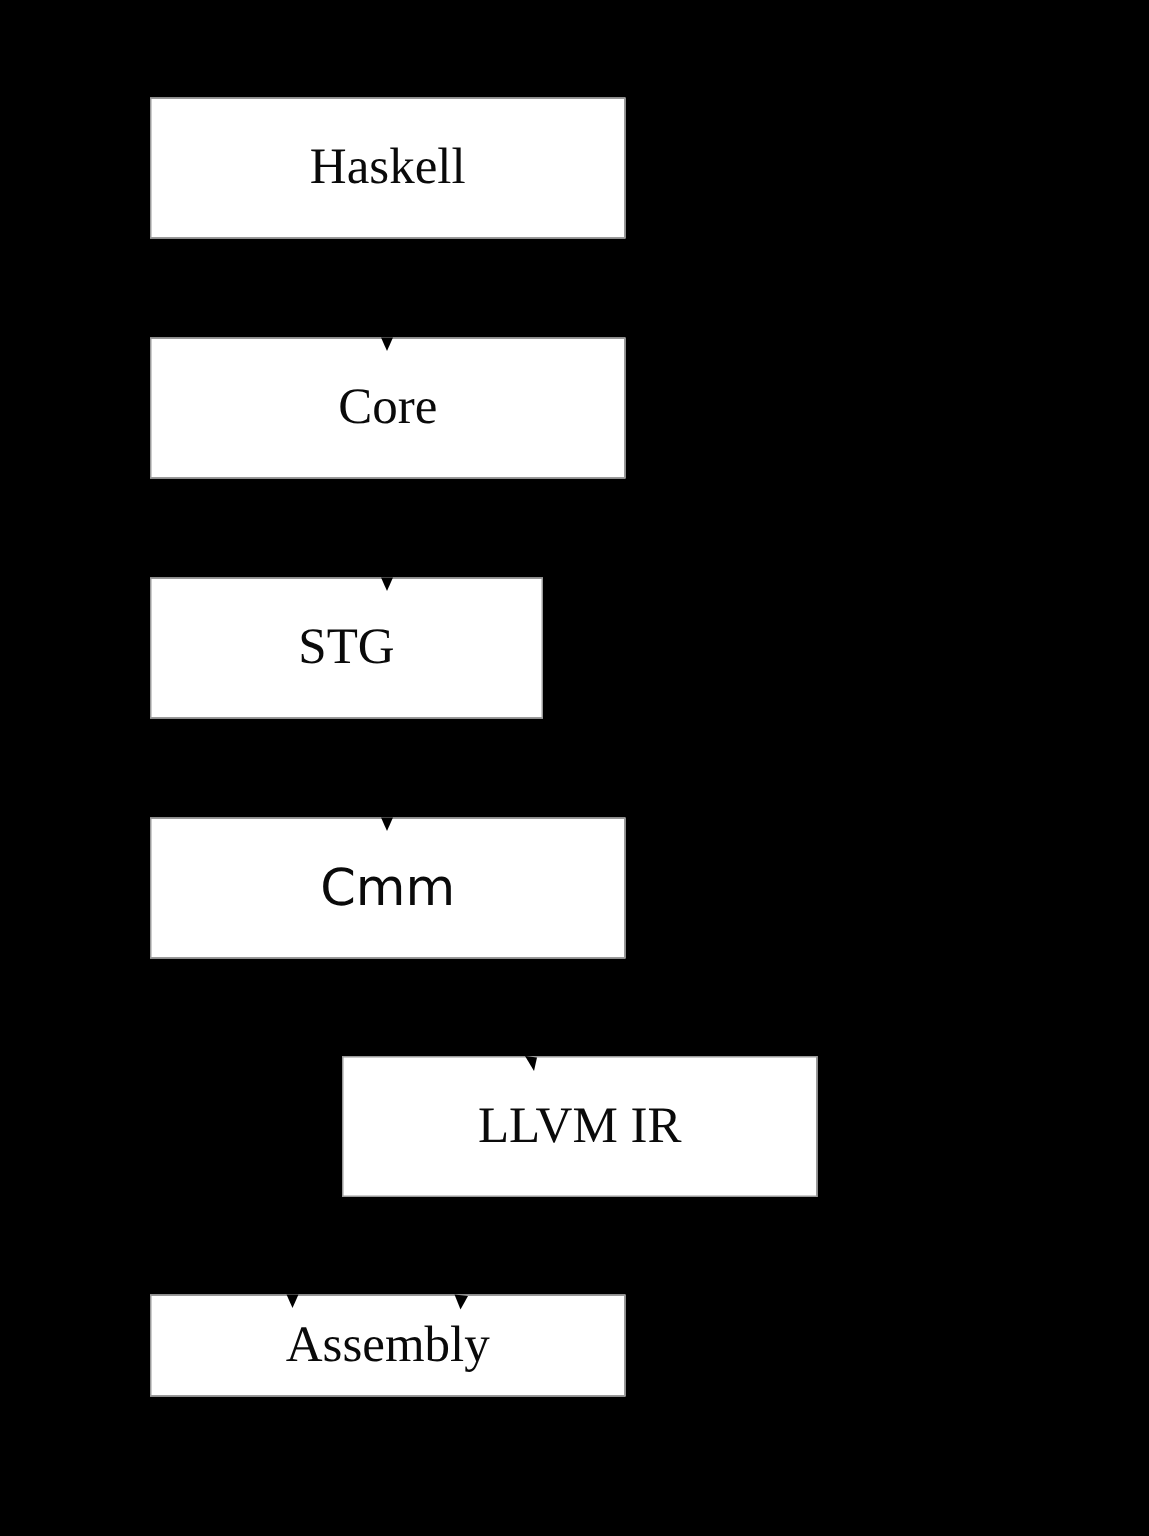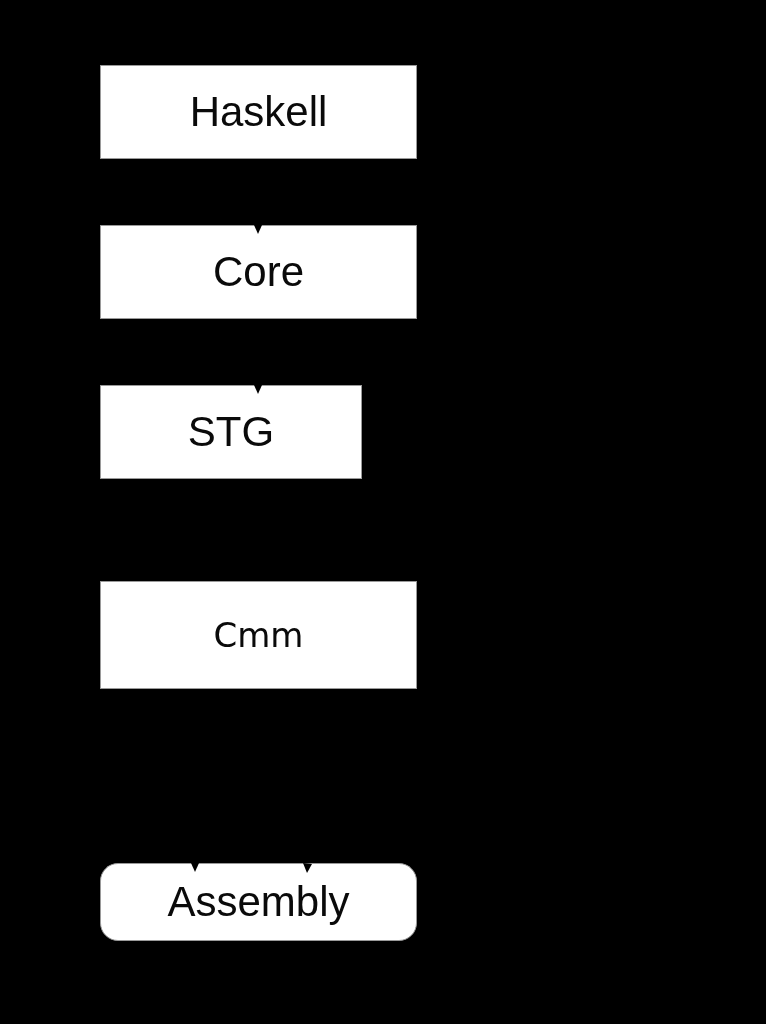--- a/index.html
+++ b/index.html
@@ -29,22 +29,22 @@
     background: #ffffff;
     border: 1px solid #9a9a9a;
     box-sizing: border-box;
     display: flex;
     align-items: center;
     justify-content: center;
     z-index: 2;
   }
   .node-label {
     color: #0a0a0a;
-    font-family: Liberation Sans, sans-serif;
-    font-size: 42px;
+    font-family: Liberation Serif, serif;
+    font-size: 34px;
     font-weight: 400;
     letter-spacing: 0px;
     line-height: 1;
     white-space: pre;
     user-select: none;
   }
   
   .node-label.sans-fallback {
     font-family: "DejaVu Sans", "Liberation Sans", sans-serif;
     font-size: 34px;
@@ -80,26 +80,29 @@
   </div>
 
   <div class="node" style="left:100px; top:225px; width:317px; height:94px;align-items:center;">
     <span class="node-label">Core</span>
   </div>
 
   <div class="node" style="left:100px; top:385px; width:262px; height:94px;">
     <span class="node-label">STG</span>
   </div>
 
-  <div class="node" style="left:100px; top:545px; width:317px; height:108px;margin-top:36px;">
+  <div class="node" style="left:100px; top:545px; width:317px; height:94px;">
     <span class="node-label sans-fallback">Cmm</span>
   </div>
 
+  <div class="node" style="left:228px; top:704px; width:317px; height:94px;">
+    <span class="node-label">LLVM IR</span>
+  </div>
 
-  <div class="node" style="left:100px; top:863px; width:317px; height:78px;border-radius:18px;">
+  <div class="node" style="left:100px; top:863px; width:317px; height:68px;">
     <span class="node-label">Assembly</span>
   </div>
 
   <svg class="edge-layer" width="766" height="1024" viewBox="0 0 766 1024" style="z-index:4;">
     <path d="M254,225 L262,225 L258,234 z" fill="#000000"></path>
     <path d="M254,385 L262,385 L258,394 z" fill="#000000"></path>
     <path d="M254,545 L262,545 L258,554 z" fill="#000000"></path>
     <path d="M350,704 L358,705 L356,714 z" fill="#000000"></path>
     <path d="M191,863 L199,863 L195,872 z" fill="#000000"></path>
     <path d="M303,863 L312,864 L307,873 z" fill="#000000"></path>

